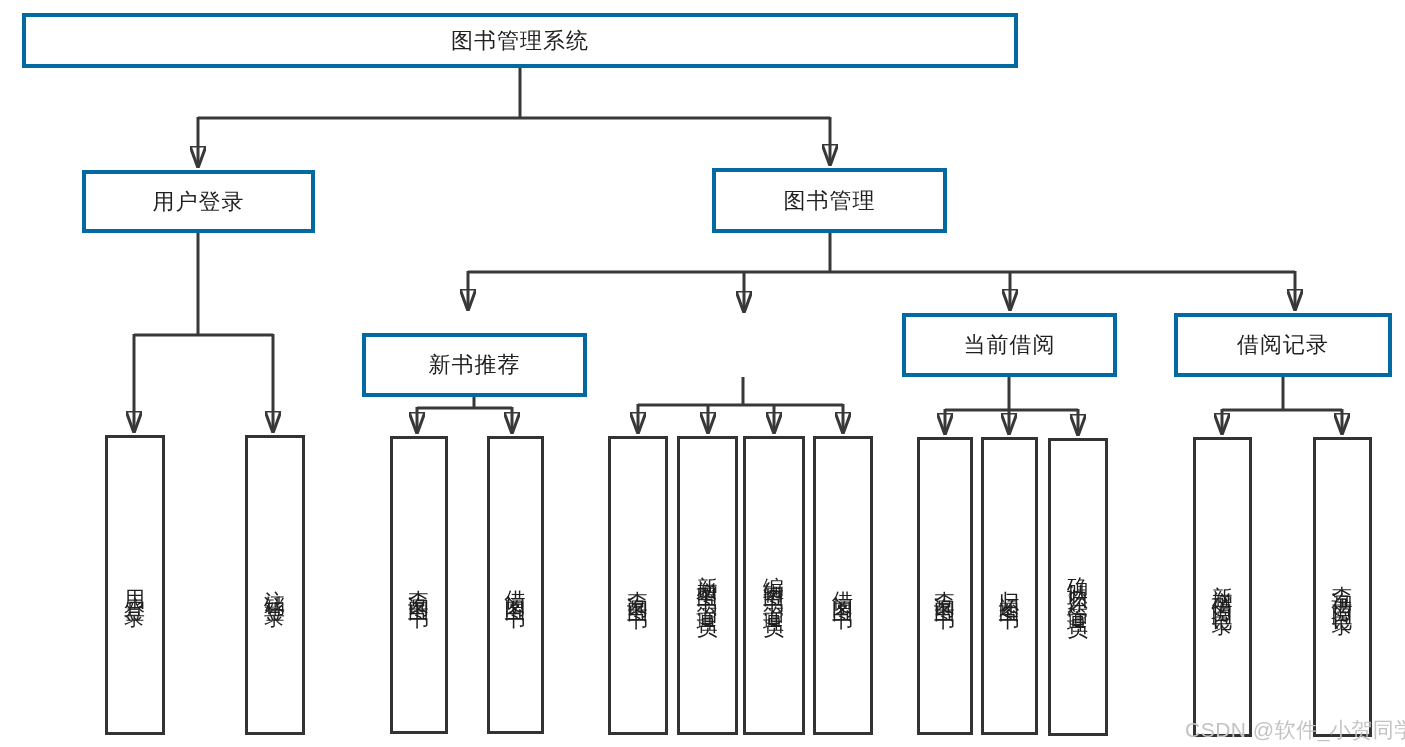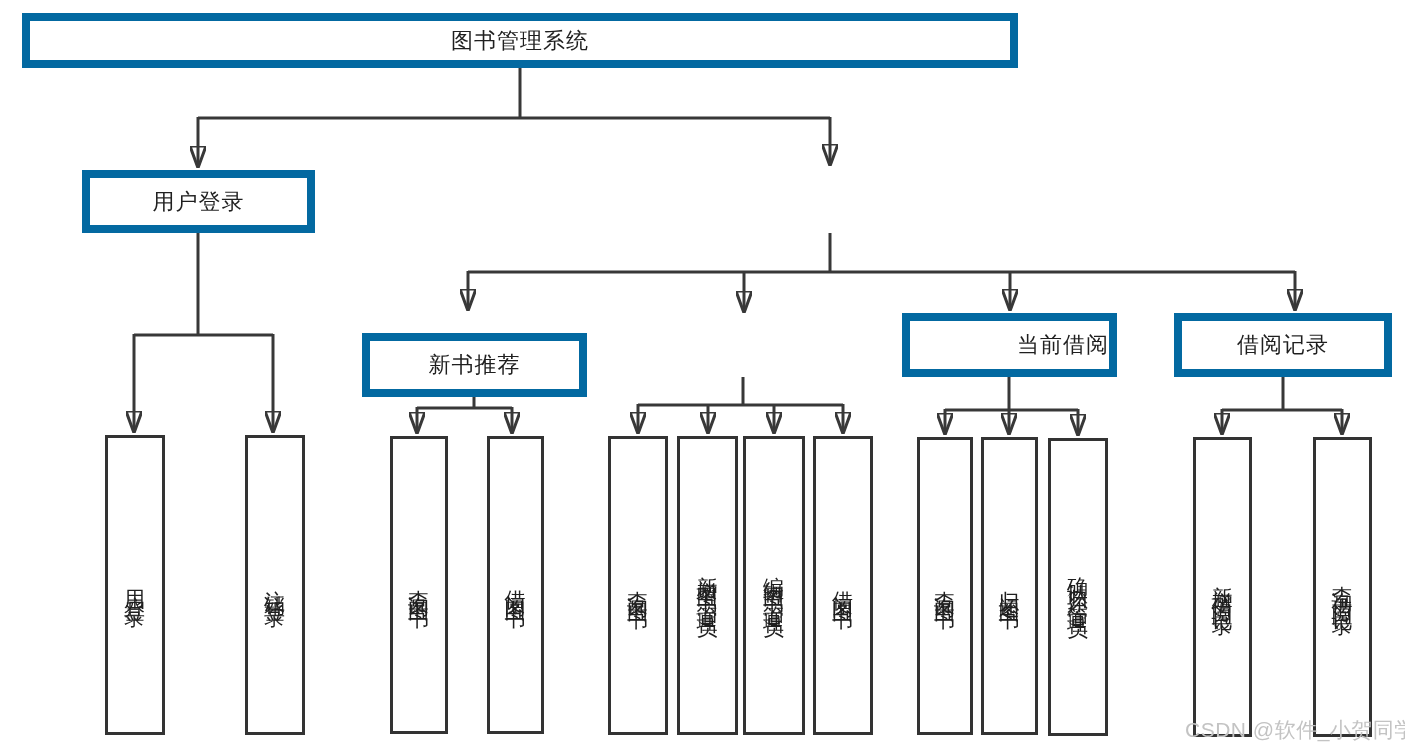--- a/index.html
+++ b/index.html
@@ -6,21 +6,21 @@
   #canvas{
     position:relative;
     width:1405px;height:747px;
     background:#ffffff;
     font-family:"Liberation Sans","DejaVu Sans",sans-serif;
     overflow:hidden;
   }
   .node{
     position:absolute;
     box-sizing:border-box;
-    border:8px solid #0369a1;
+    border:4px solid #0369a1;
     background:#ffffff;
     display:flex;
     align-items:center;
     justify-content:center;
     color:#1f1f1f;
   }
   .hlabel{
     font-size:22px;
     letter-spacing:1px;
     white-space:nowrap;
@@ -104,25 +104,28 @@
     <line x1="1342" y1="409" x2="1342" y2="434" marker-end="url(#ah)"></line>
   </svg>
 
   <div class="node" style="left:22px;top:13px;width:996px;height:55px;">
     <span class="hlabel">图书管理系统</span>
   </div>
 
   <div class="node" style="left:82px;top:170px;width:233px;height:63px;">
     <span class="hlabel">用户登录</span>
   </div>
+  <div class="node" style="left:712px;top:168px;width:235px;height:65px;">
+    <span class="hlabel">图书管理</span>
+  </div>
 
   <div class="node" style="left:362px;top:313px;width:225px;height:64px;margin-top:20px;">
     <span class="hlabel">新书推荐</span>
   </div>
-  <div class="node" style="left:902px;top:313px;width:215px;height:64px;justify-content:flex-end;">
+  <div class="node" style="left:902px;top:313px;width:215px;height:64px;">
     <span class="hlabel">当前借阅</span>
   </div>
   <div class="node" style="left:1174px;top:313px;width:218px;height:64px;">
     <span class="hlabel">借阅记录</span>
   </div>
 
   <div class="node vnode" style="left:105px;top:435px;width:60px;height:300px;">
     <span class="vlabel">用户登录</span>
   </div>
   <div class="node vnode" style="left:245px;top:435px;width:60px;height:300px;">

